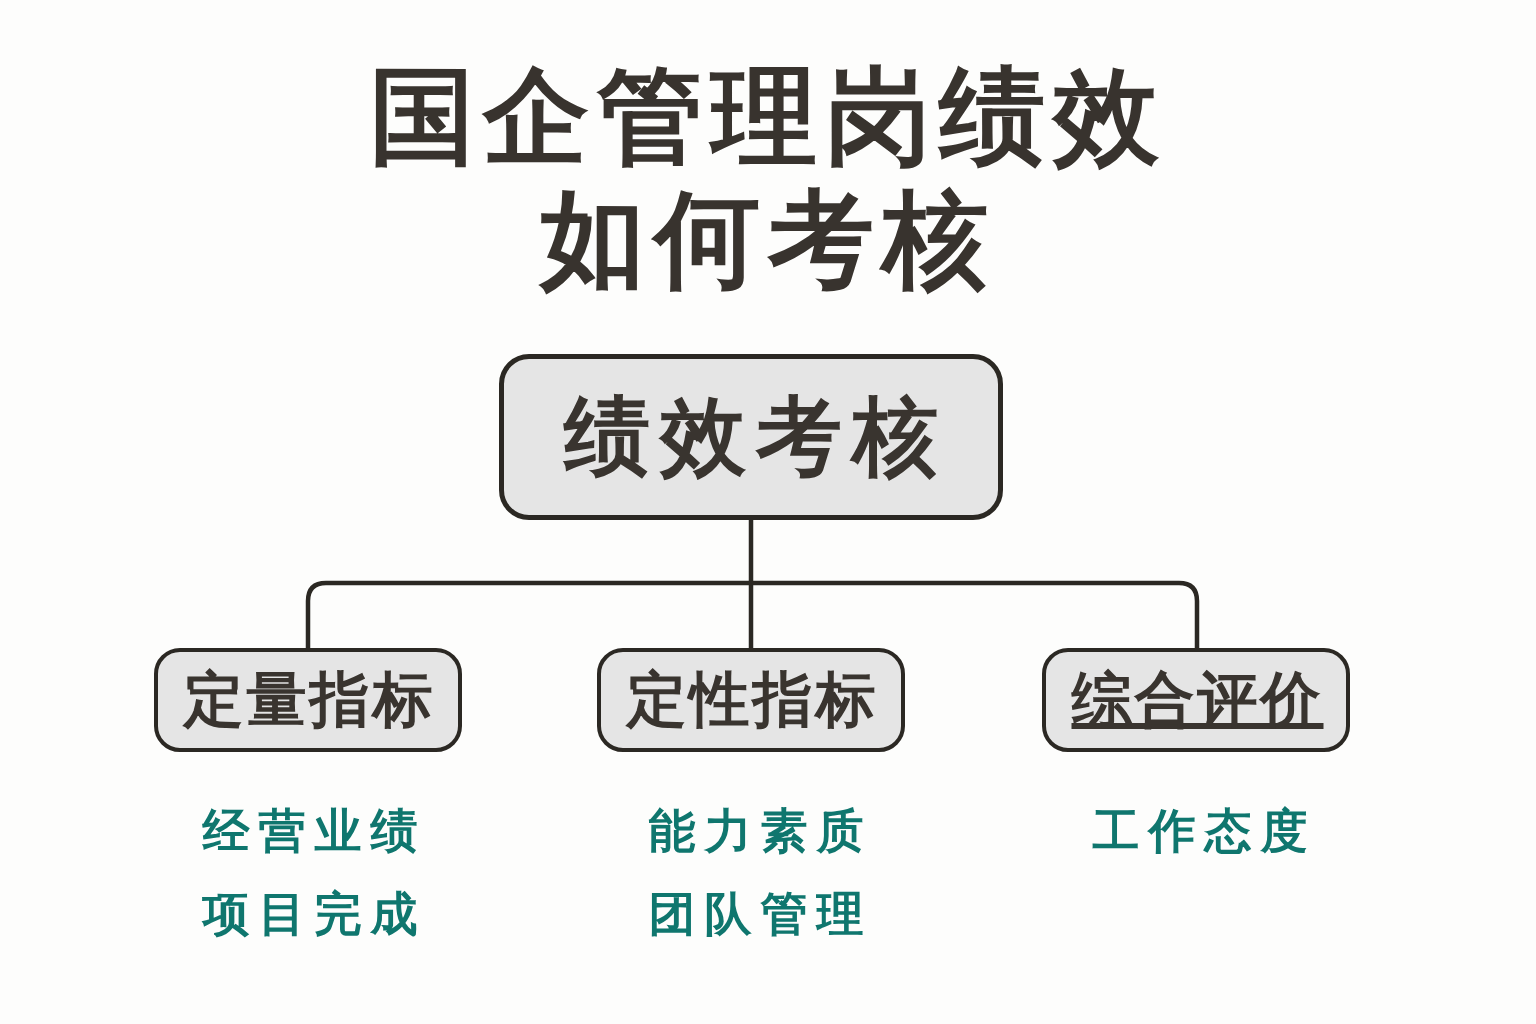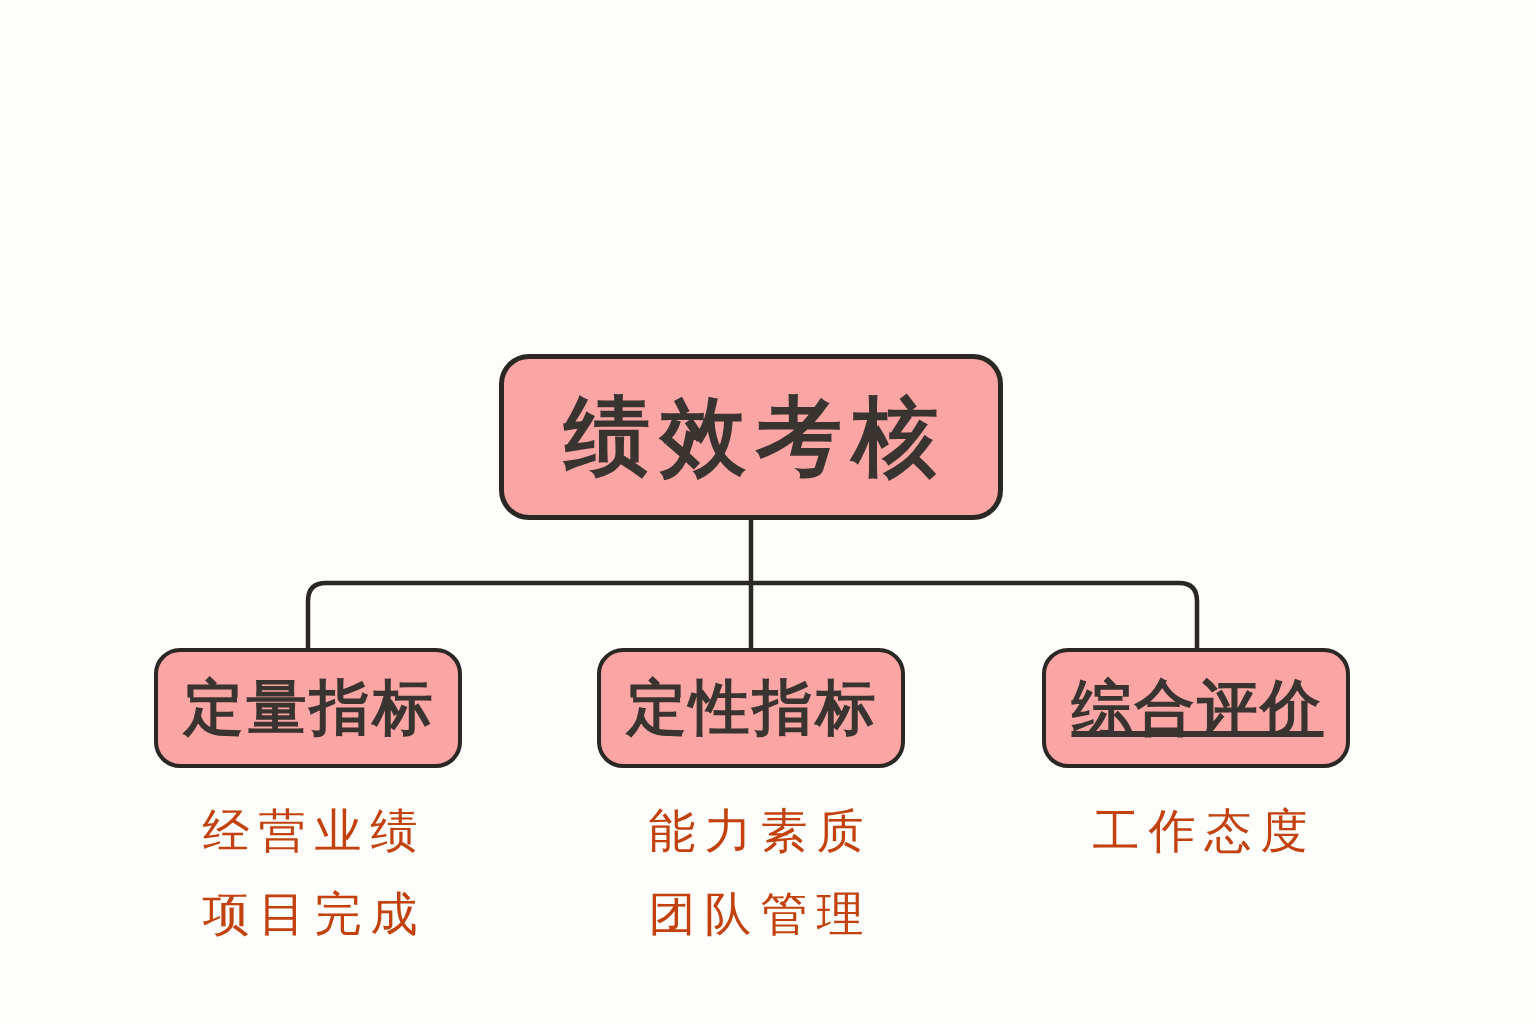--- a/index.html
+++ b/index.html
@@ -12,57 +12,59 @@
   }
   .title {
     position:absolute; top:55px; left:0; width:100%;
     text-align:center; font-weight:800;
     font-size:106px; line-height:123px; letter-spacing:8px;
     color:#38332e;
   }
   .connector-svg { position:absolute; left:0; top:0; width:1536px; height:1024px; }
   .connector-svg path { fill:none; stroke:#2b2823; stroke-width:4.5; }
   .node {
-    position:absolute; background:#fca5a5;
+    position:absolute; background:#e5e5e5;
     border:5px solid #2b2823; border-radius:30px;
     display:flex; align-items:center; justify-content:center;
     font-weight:800;
   }
   .node-root {
     left:499px; top:354px; width:504px; height:166px;
     font-size:86px; letter-spacing:10px;
   }
   .node-branch {
-    top:648px; width:308px; height:120px;
+    top:648px; width:308px; height:104px;
     border-width:4px; border-radius:26px;
     font-size:60px; letter-spacing:3px;
   }
   .node-branch .label { padding-left:3px; }
   .node-root .label { padding-left:10px; }
   .branch-left  { left:154px; }
   .branch-mid   { left:597px; }
   .branch-right { left:1042px;text-decoration:underline; }
   .item {
     position:absolute; width:500px; height:56px;
     text-align:center; font-size:47px; line-height:56px;
-    letter-spacing:9px; font-weight:400; color:#c2410c;
+    letter-spacing:9px; font-weight:700; color:#0f766e;
     text-indent:9px;
   }
   .row1 { top:803px; }
   .row2 { top:886px; }
   .col-left  { left:60px; }
   .col-mid   { left:506px; }
   .col-right { left:950px; }
 </style>
 </head>
 <body>
 
 <div class="canvas">
 
   <div class="title">
+    <div>国企管理岗绩效</div>
+    <div>如何考核</div>
   </div>
 
   <svg class="connector-svg" viewBox="0 0 1536 1024" xmlns="http://www.w3.org/2000/svg" aria-hidden="true">
     <path d="M751 518 V650"></path>
     <path d="M308 650 V601 Q308 583 326 583 H1179 Q1197 583 1197 601 V650"></path>
   </svg>
 
   <div class="node node-root">
     <span class="label">绩效考核</span>
   </div>

